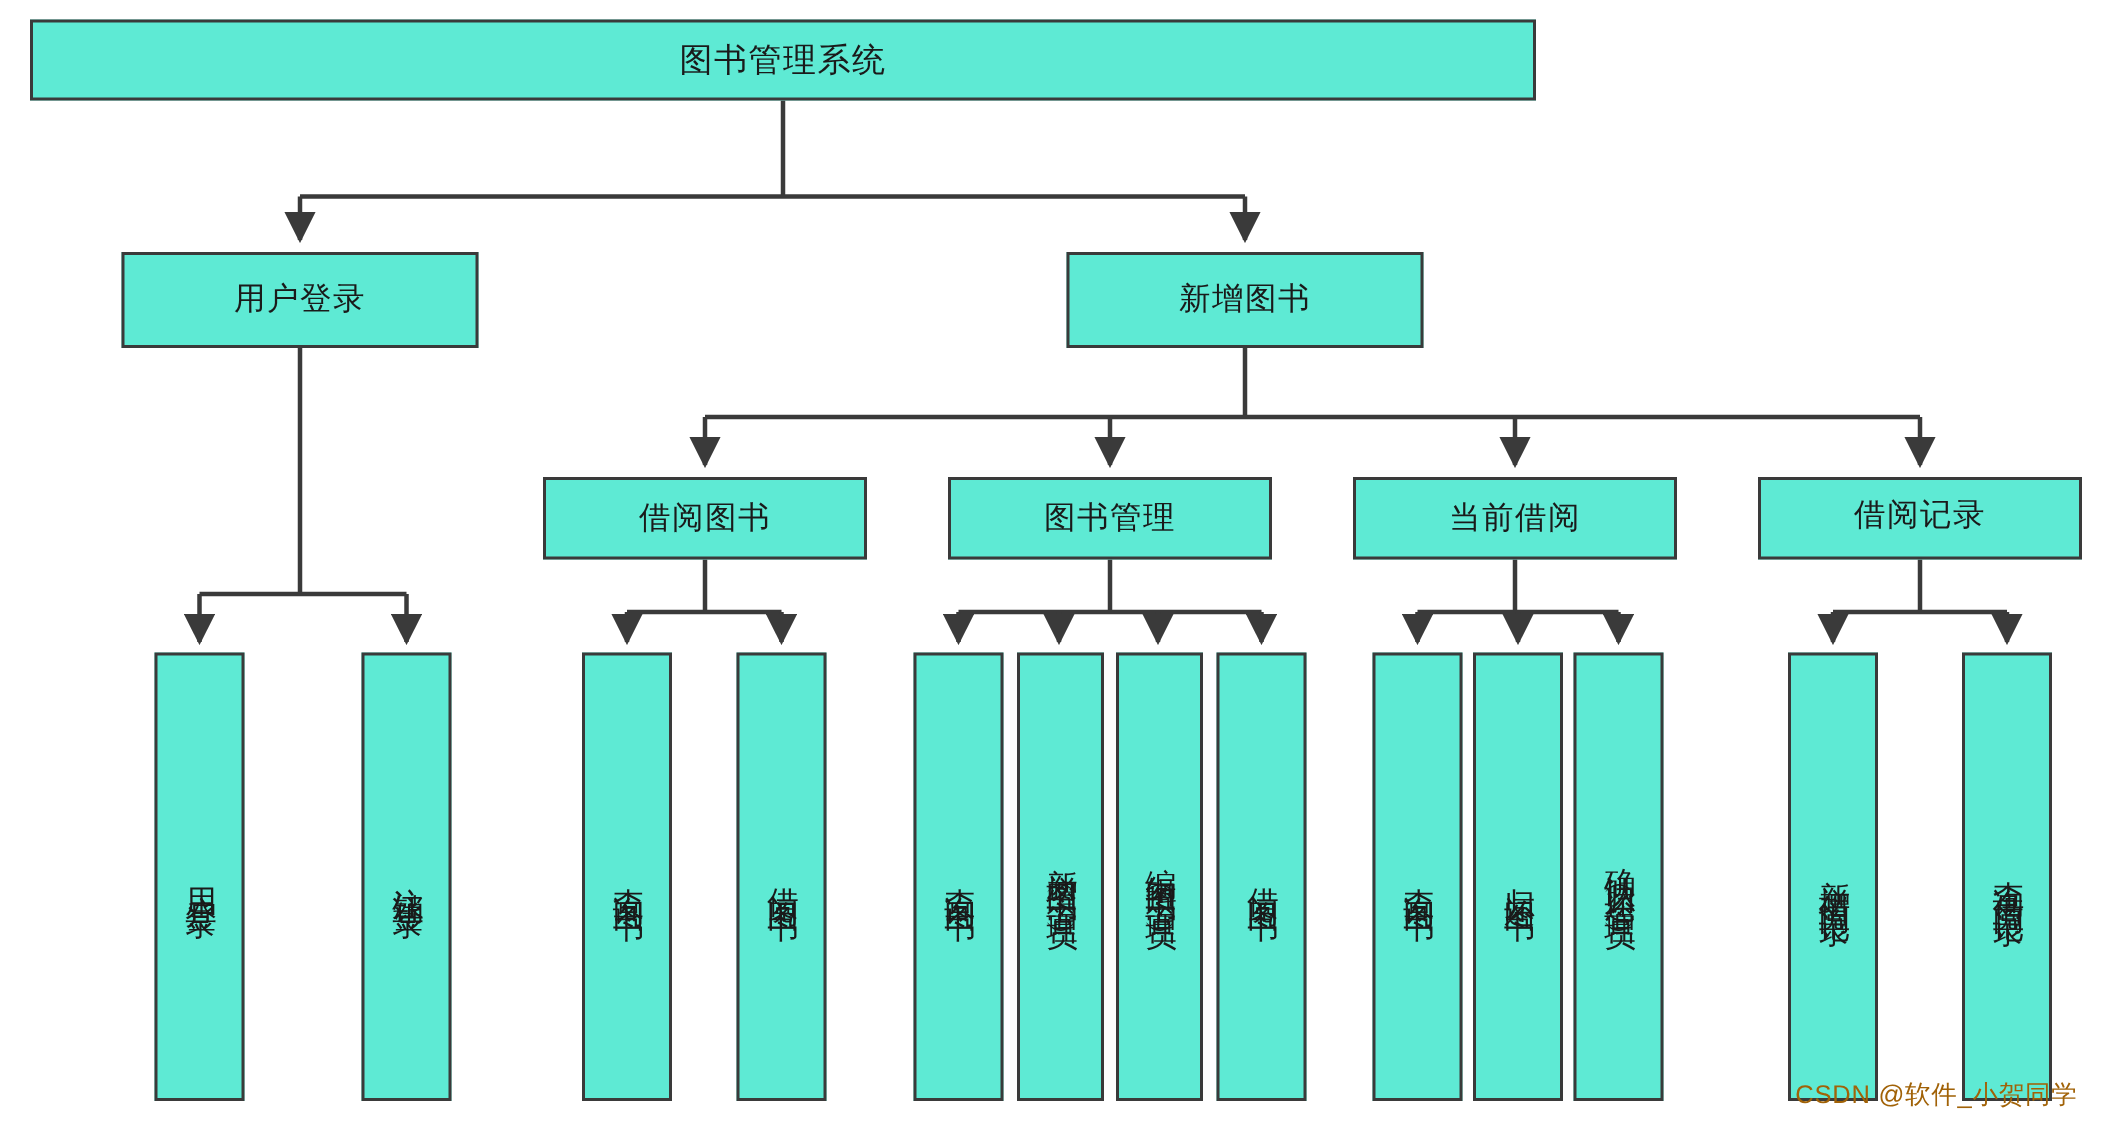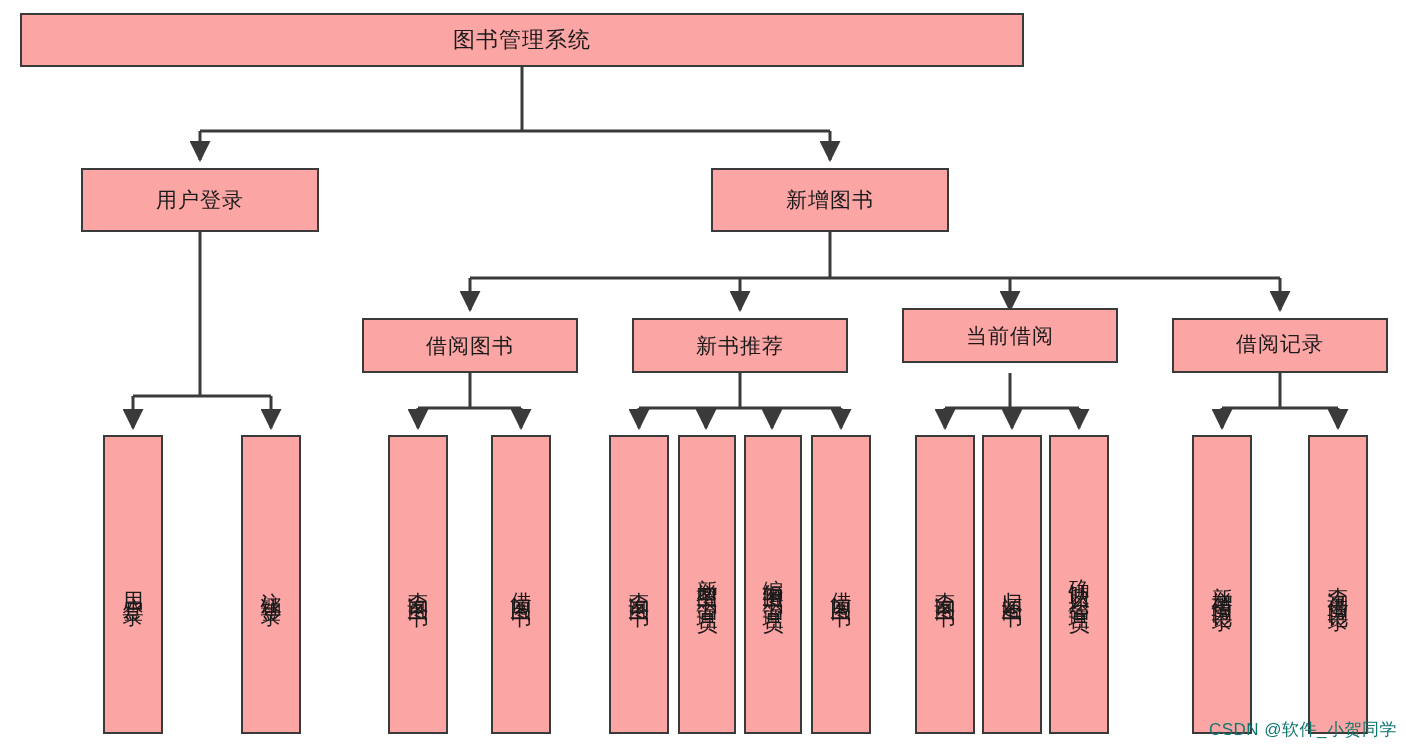--- a/index.html
+++ b/index.html
@@ -22,21 +22,21 @@
     left: 0;
     top: 0;
     width: 1405px;
     height: 747px;
     pointer-events: none;
   }
   .node {
     position: absolute;
     box-sizing: border-box;
     border: 2px solid #3a3a3a;
-    background: #fca5a5;
+    background: #5eead4;
     display: flex;
     align-items: center;
     justify-content: center;
     color: #1a1a1a;
   }
   .node.horiz {
     font-size: 21px;
     letter-spacing: 1px;
     line-height: 1.2;
   }
@@ -52,24 +52,24 @@
   .node.leaf .vtext {
     writing-mode: vertical-rl;
     text-orientation: upright;
     letter-spacing: 5px;
     line-height: 1.05;
     white-space: nowrap;
     text-align: center;
   }
   .watermark {
     position: absolute;
-    right: 8px;
+    right: 20px;
     bottom: 6px;
     font-size: 17px;
-    color: #0f766e;
+    color: #a16207;
     letter-spacing: 0.5px;
     white-space: nowrap;
   }
 </style>
 </head>
 <body>
 
 <div id="canvas">
 
   <svg class="edges" viewBox="0 0 1405 747" xmlns="http://www.w3.org/2000/svg">
@@ -130,23 +130,23 @@
     <span>用户登录</span>
   </div>
   <div class="node horiz" style="left:711px; top:168px; width:238px; height:64px;">
     <span>新增图书</span>
   </div>
 
   <div class="node horiz" style="left:362px; top:318px; width:216px; height:55px;">
     <span>借阅图书</span>
   </div>
   <div class="node horiz" style="left:632px; top:318px; width:216px; height:55px;">
-    <span>新书推荐</span>
+    <span>图书管理</span>
   </div>
-  <div class="node horiz" style="left:902px; top:308px; width:216px; height:55px;align-items:center;">
+  <div class="node horiz" style="left:902px; top:318px; width:216px; height:55px;align-items:center;">
     <span>当前借阅</span>
   </div>
   <div class="node horiz" style="left:1172px; top:318px; width:216px; height:55px;font-family:Liberation Mono, monospace;">
     <span>借阅记录</span>
   </div>
 
   <div class="node leaf" style="left:103px; top:435px; width:60px; height:299px;">
     <span class="vtext">用户登录</span>
   </div>
   <div class="node leaf" style="left:241px; top:435px; width:60px; height:299px;">

